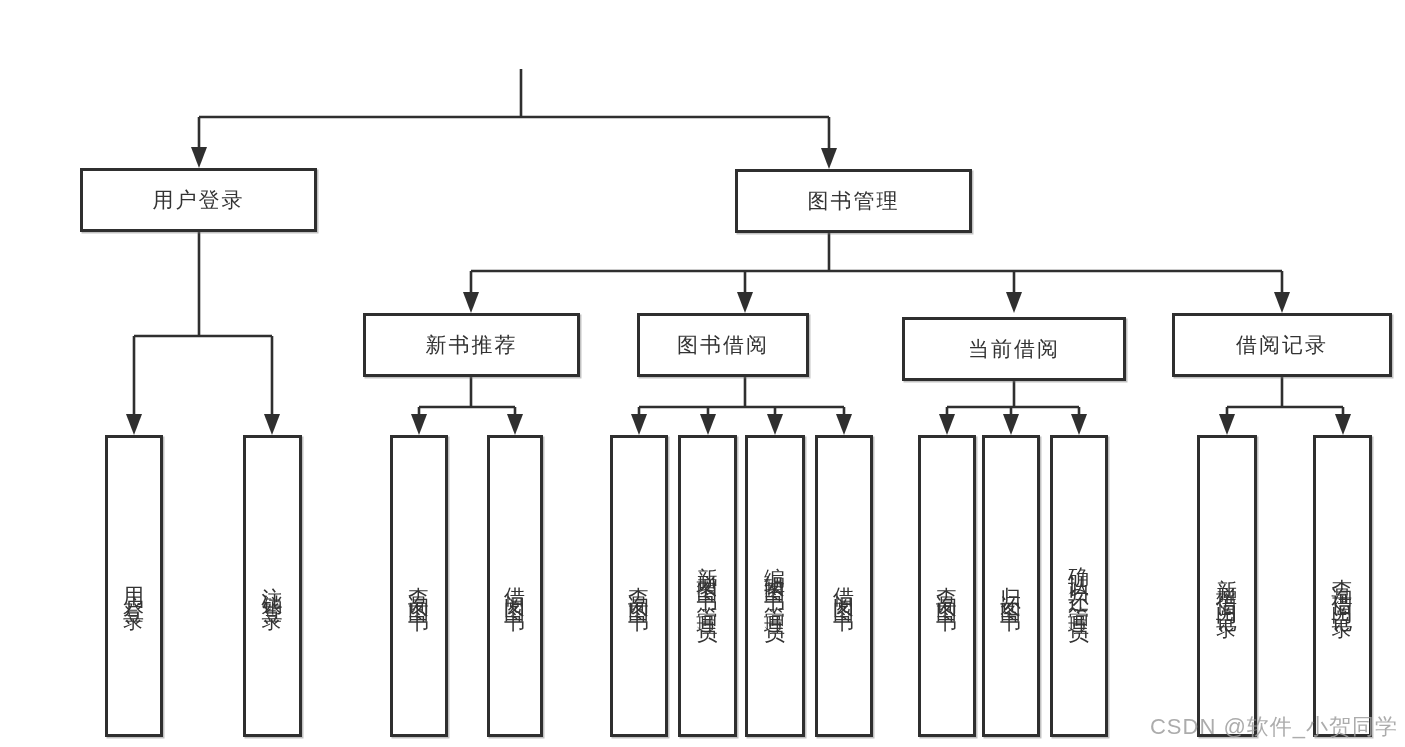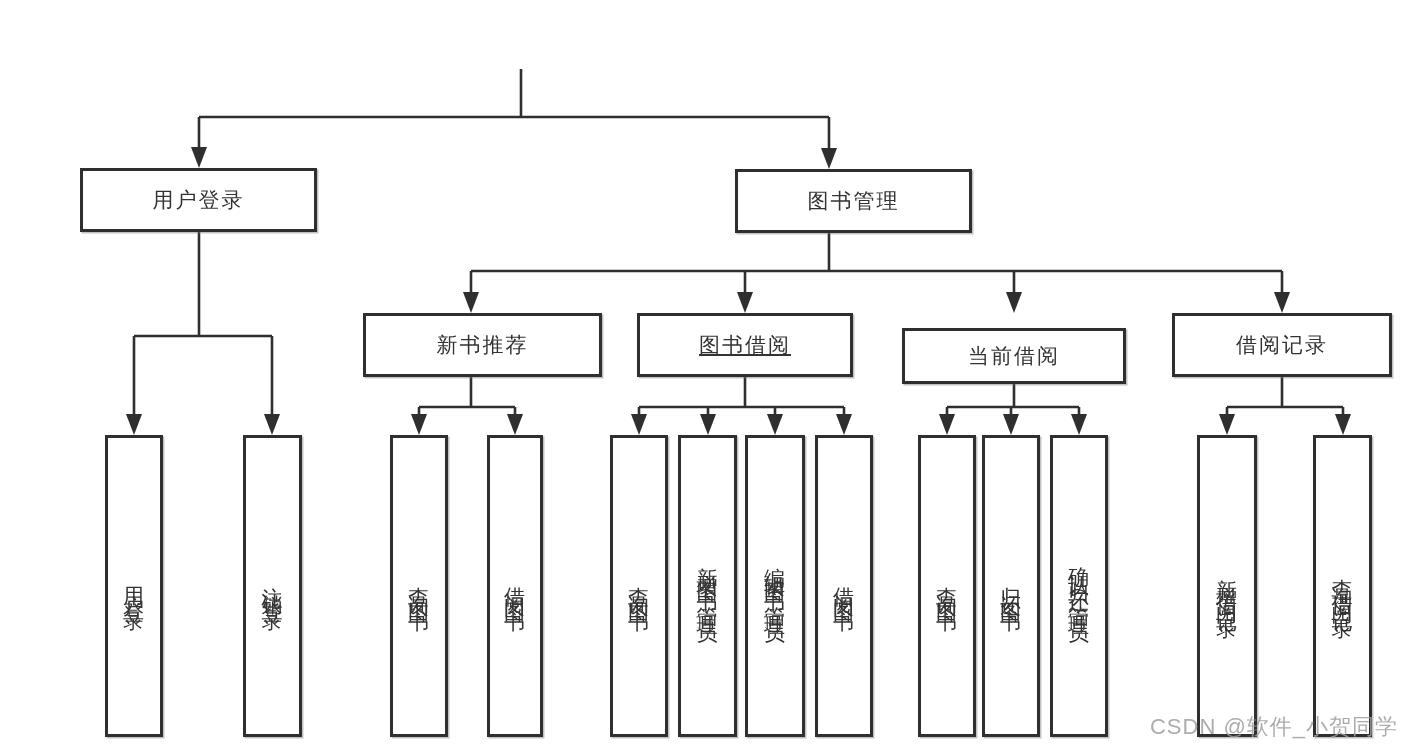--- a/index.html
+++ b/index.html
@@ -106,27 +106,27 @@
   </svg>
 
 
   <div class="node hnode" style="left:80px; top:168px; width:237px; height:64px;">
     <span>用户登录</span>
   </div>
   <div class="node hnode" style="left:711px; top:169px; width:237px; height:64px;margin-left:24px;">
     <span>图书管理</span>
   </div>
 
-  <div class="node hnode" style="left:363px; top:313px; width:239px; height:64px;">
+  <div class="node hnode" style="left:363px; top:313px; width:217px; height:64px;">
     <span>新书推荐</span>
   </div>
-  <div class="node hnode" style="left:637px; top:313px; width:216px; height:64px;text-decoration:underline;">
+  <div class="node hnode" style="left:637px; top:313px; width:172px; height:64px;">
     <span>图书借阅</span>
   </div>
-  <div class="node hnode" style="left:902px; top:328px; width:224px; height:56px;">
+  <div class="node hnode" style="left:902px; top:317px; width:224px; height:64px;">
     <span>当前借阅</span>
   </div>
   <div class="node hnode" style="left:1172px; top:313px; width:220px; height:64px;">
     <span>借阅记录</span>
   </div>
 
   <div class="node leaf" style="left:105px; width:58px;">
     <span class="vtext">用户登录</span>
   </div>
   <div class="node leaf" style="left:243px; width:59px;">

